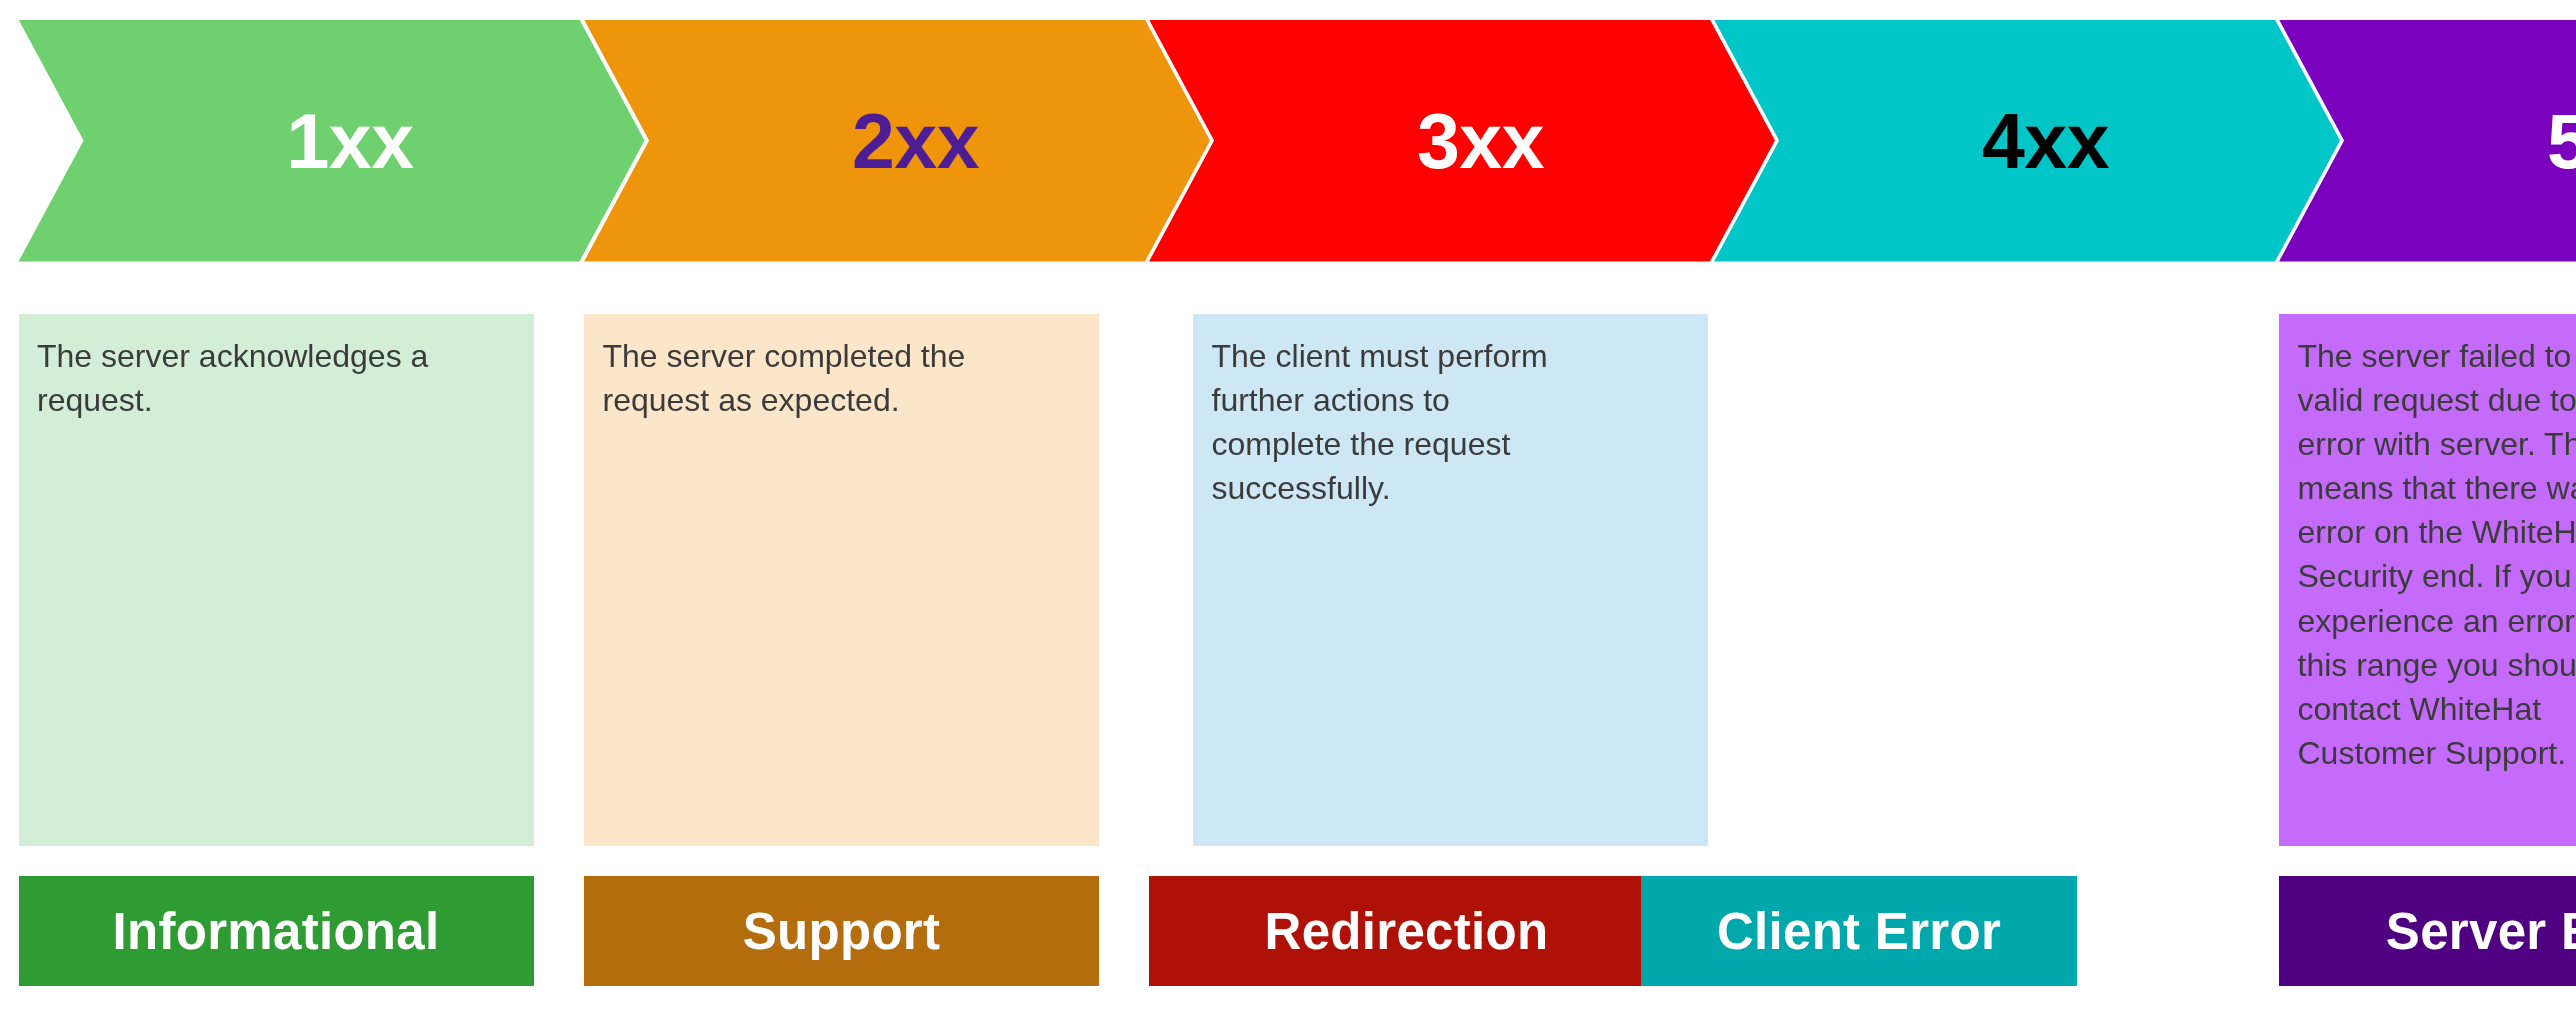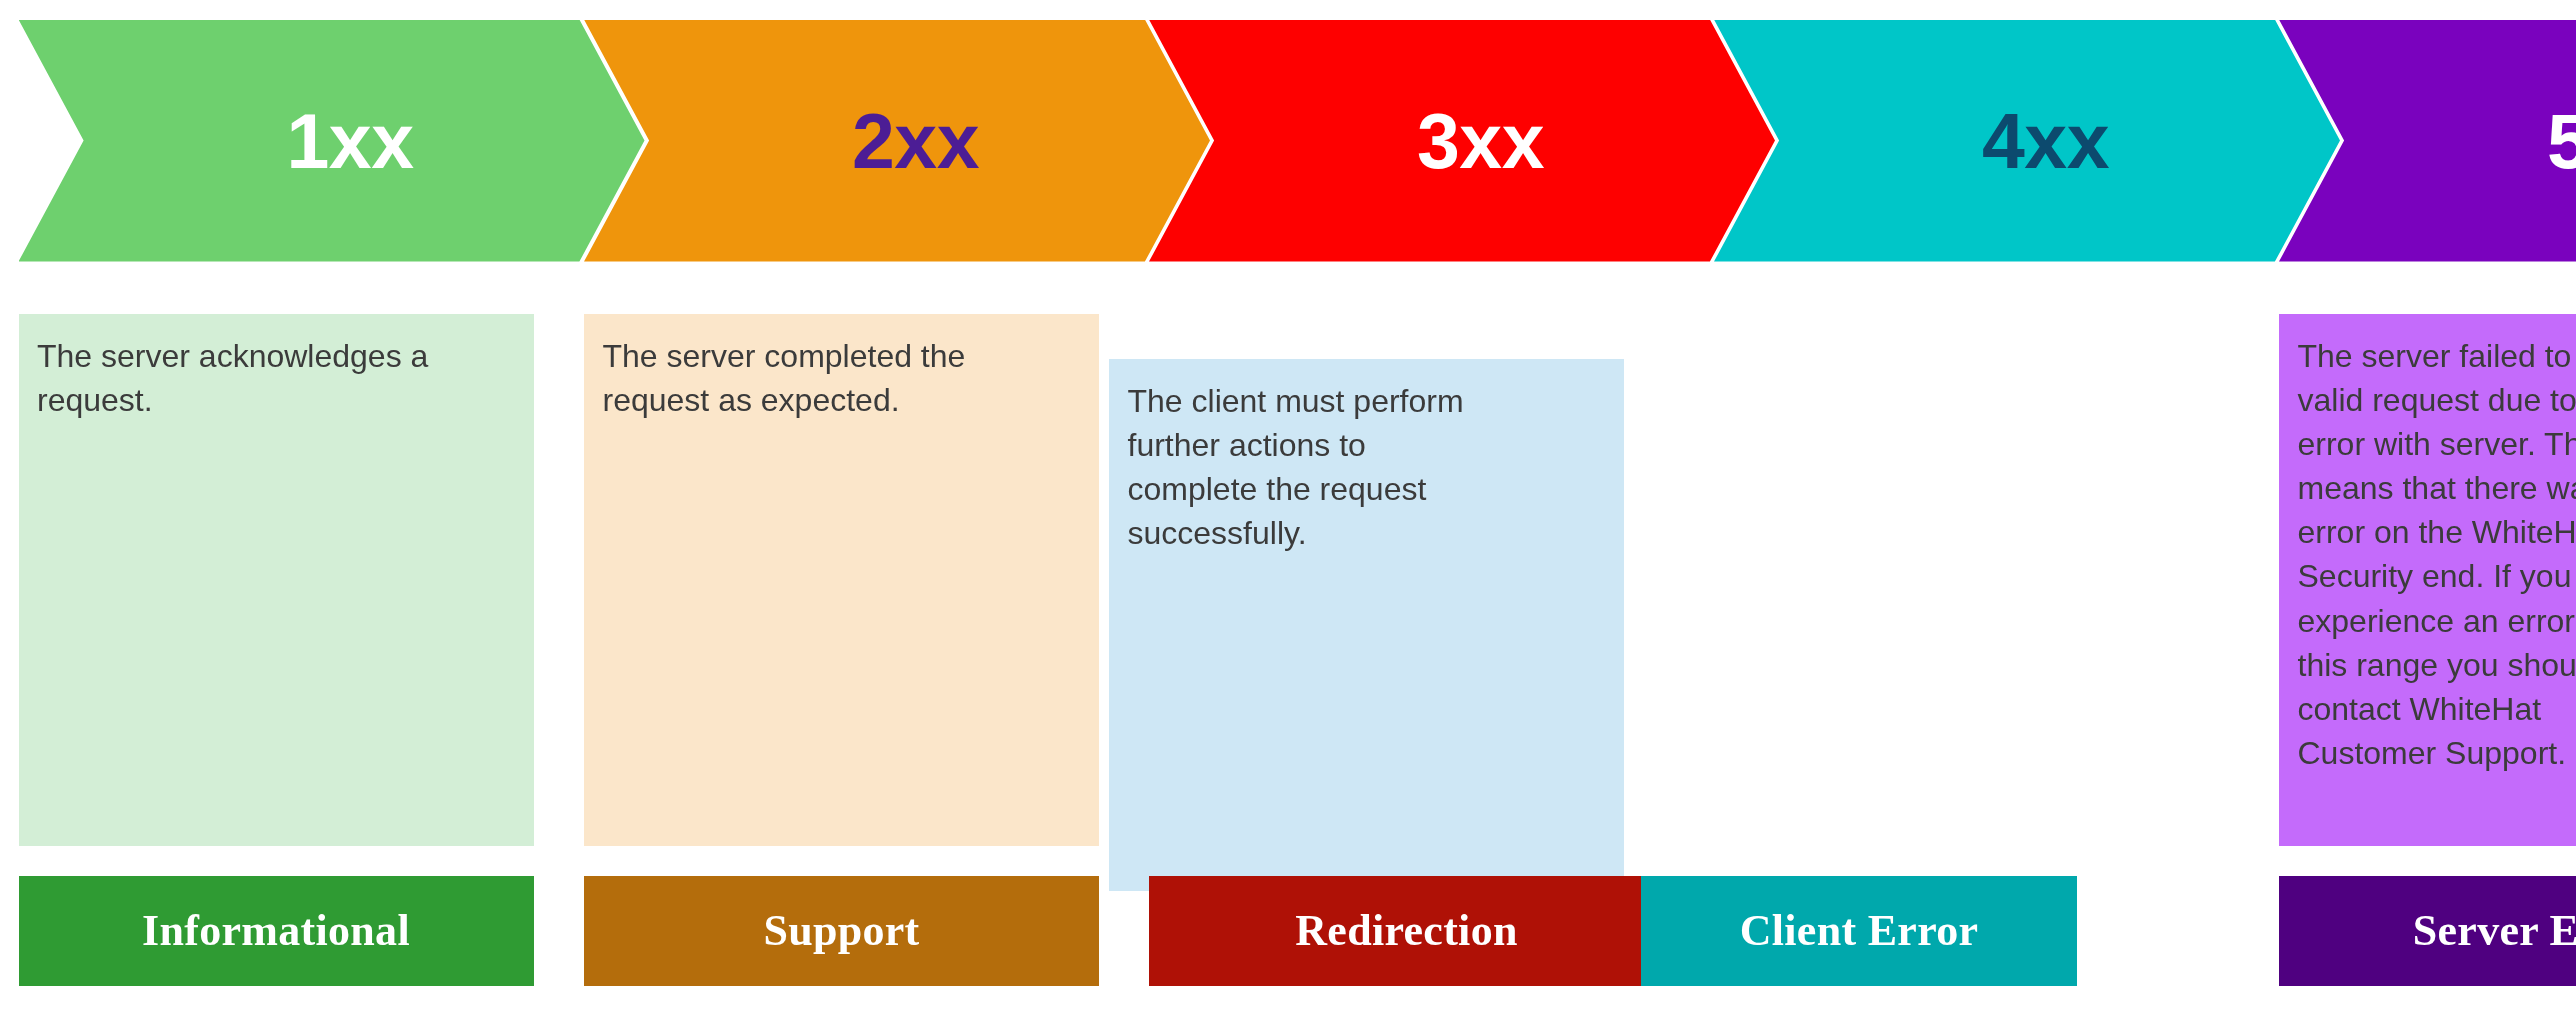--- a/index.html
+++ b/index.html
@@ -46,24 +46,24 @@
     white-space:pre-line;
   }
 
   
   .band-row{position:absolute;left:0;top:876px;width:2950px;height:110px;}
   .band{
     position:absolute;top:0;width:515px;height:110px;
     display:flex;align-items:center;justify-content:center;
   }
   .band .band-label{
-    font-family:Liberation Serif, serif;
+    font-family:Liberation Sans, sans-serif;
     font-stretch:condensed;
     font-weight:bold;
-    font-size:44px;
+    font-size:51px;
     line-height:1;
     color:#ffffff;
     white-space:nowrap;
     letter-spacing:0.3px;
   }
 </style>
 </head>
 <body>
 
 <div class="board">
@@ -72,37 +72,37 @@
     <div class="chev" style="left: 18.5px; background: rgb(110, 208, 110); align-items: center;">
       <span class="chev-label" style="color: rgb(255, 255, 255);">1xx</span>
     </div>
     <div class="chev" style="left: 584px; background: rgb(239, 149, 12);">
       <span class="chev-label" style="color: #4c1d95;">2xx</span>
     </div>
     <div class="chev" style="left: 1149px; background: rgb(254, 0, 0);">
       <span class="chev-label" style="color: rgb(255, 255, 255);">3xx</span>
     </div>
     <div class="chev" style="left: 1714px; background: rgb(0, 198, 200);">
-      <span class="chev-label" style="color: #0c4a6e;">4xx</span>
+      <span class="chev-label" style="color: #000000;">4xx</span>
     </div>
     <div class="chev" style="left: 2279px; background: rgb(122, 2, 190);">
       <span class="chev-label" style="color: rgb(255, 255, 255);">5xx</span>
     </div>
   </div>
 
   <div class="desc-row">
     <div class="desc" style="left: 18.5px; width: 515px; background: rgb(211, 238, 214);">
       <div class="desc-text" style="color: rgb(59, 59, 59);">The server acknowledges a
 request.</div>
     </div>
     <div class="desc" style="left: 584px; width: 515px; background: rgb(251, 230, 202);">
       <div class="desc-text" style="color: rgb(59, 59, 59);">The server completed the
 request as expected.</div>
     </div>
-    <div class="desc" style="left: 1109px; width: 515px; background: rgb(206, 231, 245); margin-top: 45px;">
+    <div class="desc" style="left: 1193px; width: 515px; background: rgb(206, 231, 245);">
       <div class="desc-text" style="color: rgb(59, 59, 59);">The client must perform
 further actions to
 complete the request
 successfully.</div>
     </div>
     <div class="desc" style="left: 2279px; width: 515px; background: rgb(196, 107, 251);">
       <div class="desc-text" style="color: rgb(59, 59, 59);">The server failed to fulfill a
 valid request due to an
 error with server. This
 means that there was an

